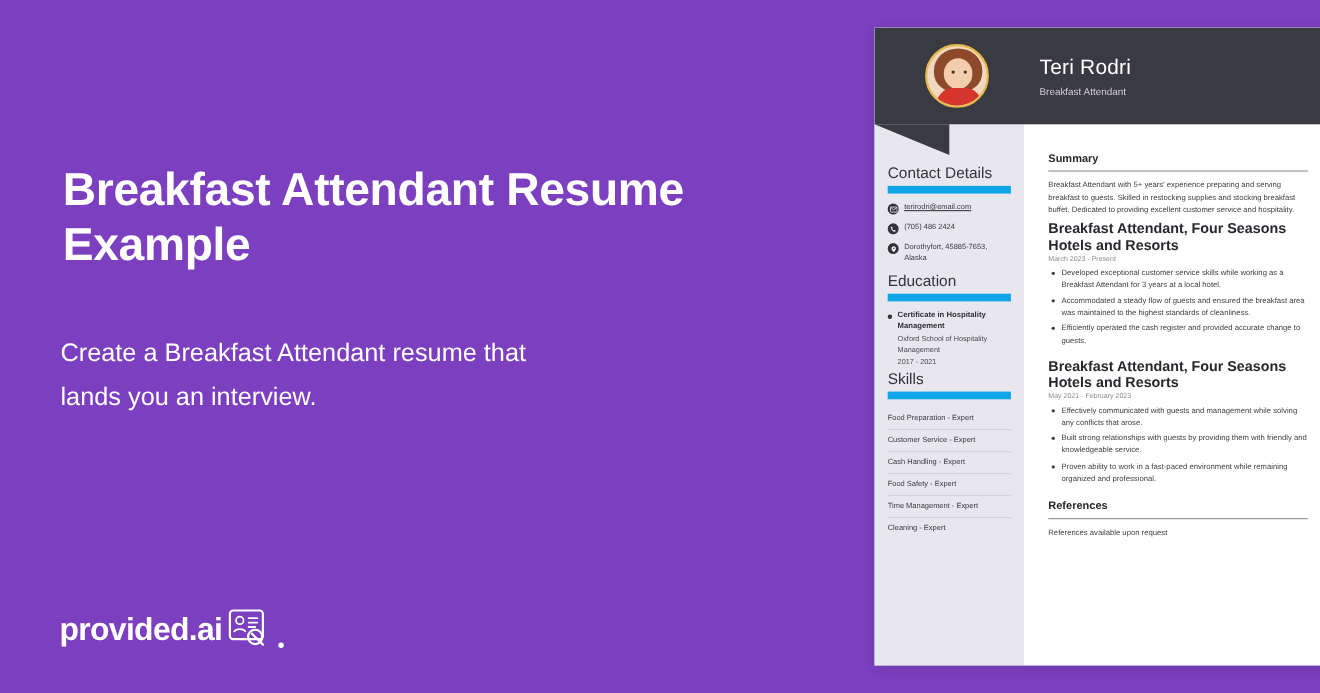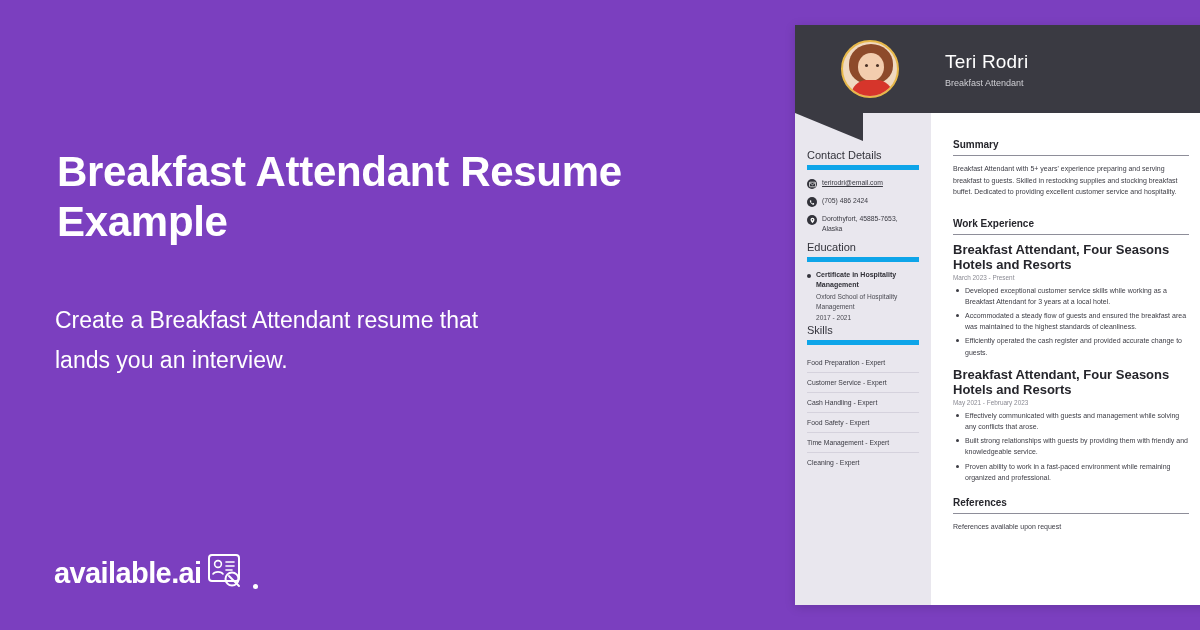--- a/index.html
+++ b/index.html
@@ -153,24 +153,24 @@
     background: #e9e7ee;
     padding: 36px 12px 0 12px;
   }
   .col-right {
     flex: 1;
     background: #ffffff;
     padding: 26px 26px 0 22px;
   }
   
   .sec-title-left {
-    font-size: 11px;
+    font-size: 14px;
     color: #33333b;
     font-weight: 400;
-    border-bottom: 5px solid #0ea5e9;
+    border-bottom: 7px solid #0ea5e9;
     padding-bottom: 4px;
     margin-bottom: 8px;
   }
   .contact-row {
     display: flex;
     align-items: flex-start;
     margin-bottom: 7px;
   }
   .cicon {
     width: 10px; height: 10px;
@@ -271,21 +271,21 @@
   .sec-sp-lg { margin-top: 20px; }
 </style>
 </head>
 <body>
 
 <div class="promo">
   <div class="promo-title">Breakfast Attendant Resume Example</div>
   <div class="promo-sub">Create a Breakfast Attendant resume that lands you an interview.</div>
 
   <div class="logo">
-    <span class="logo-text">available.ai</span>
+    <span class="logo-text">provided.ai</span>
     <span class="logo-mark">
       <svg width="46" height="42" viewBox="0 0 46 42" fill="none">
         <rect x="4" y="3" width="30" height="26" rx="3" stroke="#ffffff" stroke-width="2"></rect>
         <circle cx="13" cy="12" r="3.4" stroke="#ffffff" stroke-width="1.6"></circle>
         <path d="M8 22c1.6-2.8 8.4-2.8 10 0" stroke="#ffffff" stroke-width="1.6" stroke-linecap="round"></path>
         <line x1="21" y1="10" x2="29" y2="10" stroke="#ffffff" stroke-width="1.6" stroke-linecap="round"></line>
         <line x1="21" y1="14" x2="29" y2="14" stroke="#ffffff" stroke-width="1.6" stroke-linecap="round"></line>
         <line x1="21" y1="18" x2="27" y2="18" stroke="#ffffff" stroke-width="1.6" stroke-linecap="round"></line>
         <path d="M24 24l10 10" stroke="#ffffff" stroke-width="2" stroke-linecap="round"></path>
         <circle cx="27" cy="27" r="6.5" stroke="#ffffff" stroke-width="2"></circle>
@@ -366,21 +366,20 @@
       <div class="skill-row">Food Safety - Expert</div>
       <div class="skill-row">Time Management - Expert</div>
       <div class="skill-row">Cleaning - Expert</div>
     </div>
 
     <div class="col-right">
 
       <div class="sec-title">Summary</div>
       <div class="para">Breakfast Attendant with 5+ years' experience preparing and serving breakfast to guests. Skilled in restocking supplies and stocking breakfast buffet. Dedicated to providing excellent customer service and hospitality.</div>
 
-      <div class="sec-title sec-sp-lg">Work Experience</div>
 
       <div>
         <div class="job-title">Breakfast Attendant, Four Seasons Hotels and Resorts</div>
         <div class="job-dates">March 2023 - Present</div>
         <ul class="jb">
           <li>Developed exceptional customer service skills while working as a Breakfast Attendant for 3 years at a local hotel.</li>
           <li>Accommodated a steady flow of guests and ensured the breakfast area was maintained to the highest standards of cleanliness.</li>
           <li>Efficiently operated the cash register and provided accurate change to guests.</li>
         </ul>
       </div>

